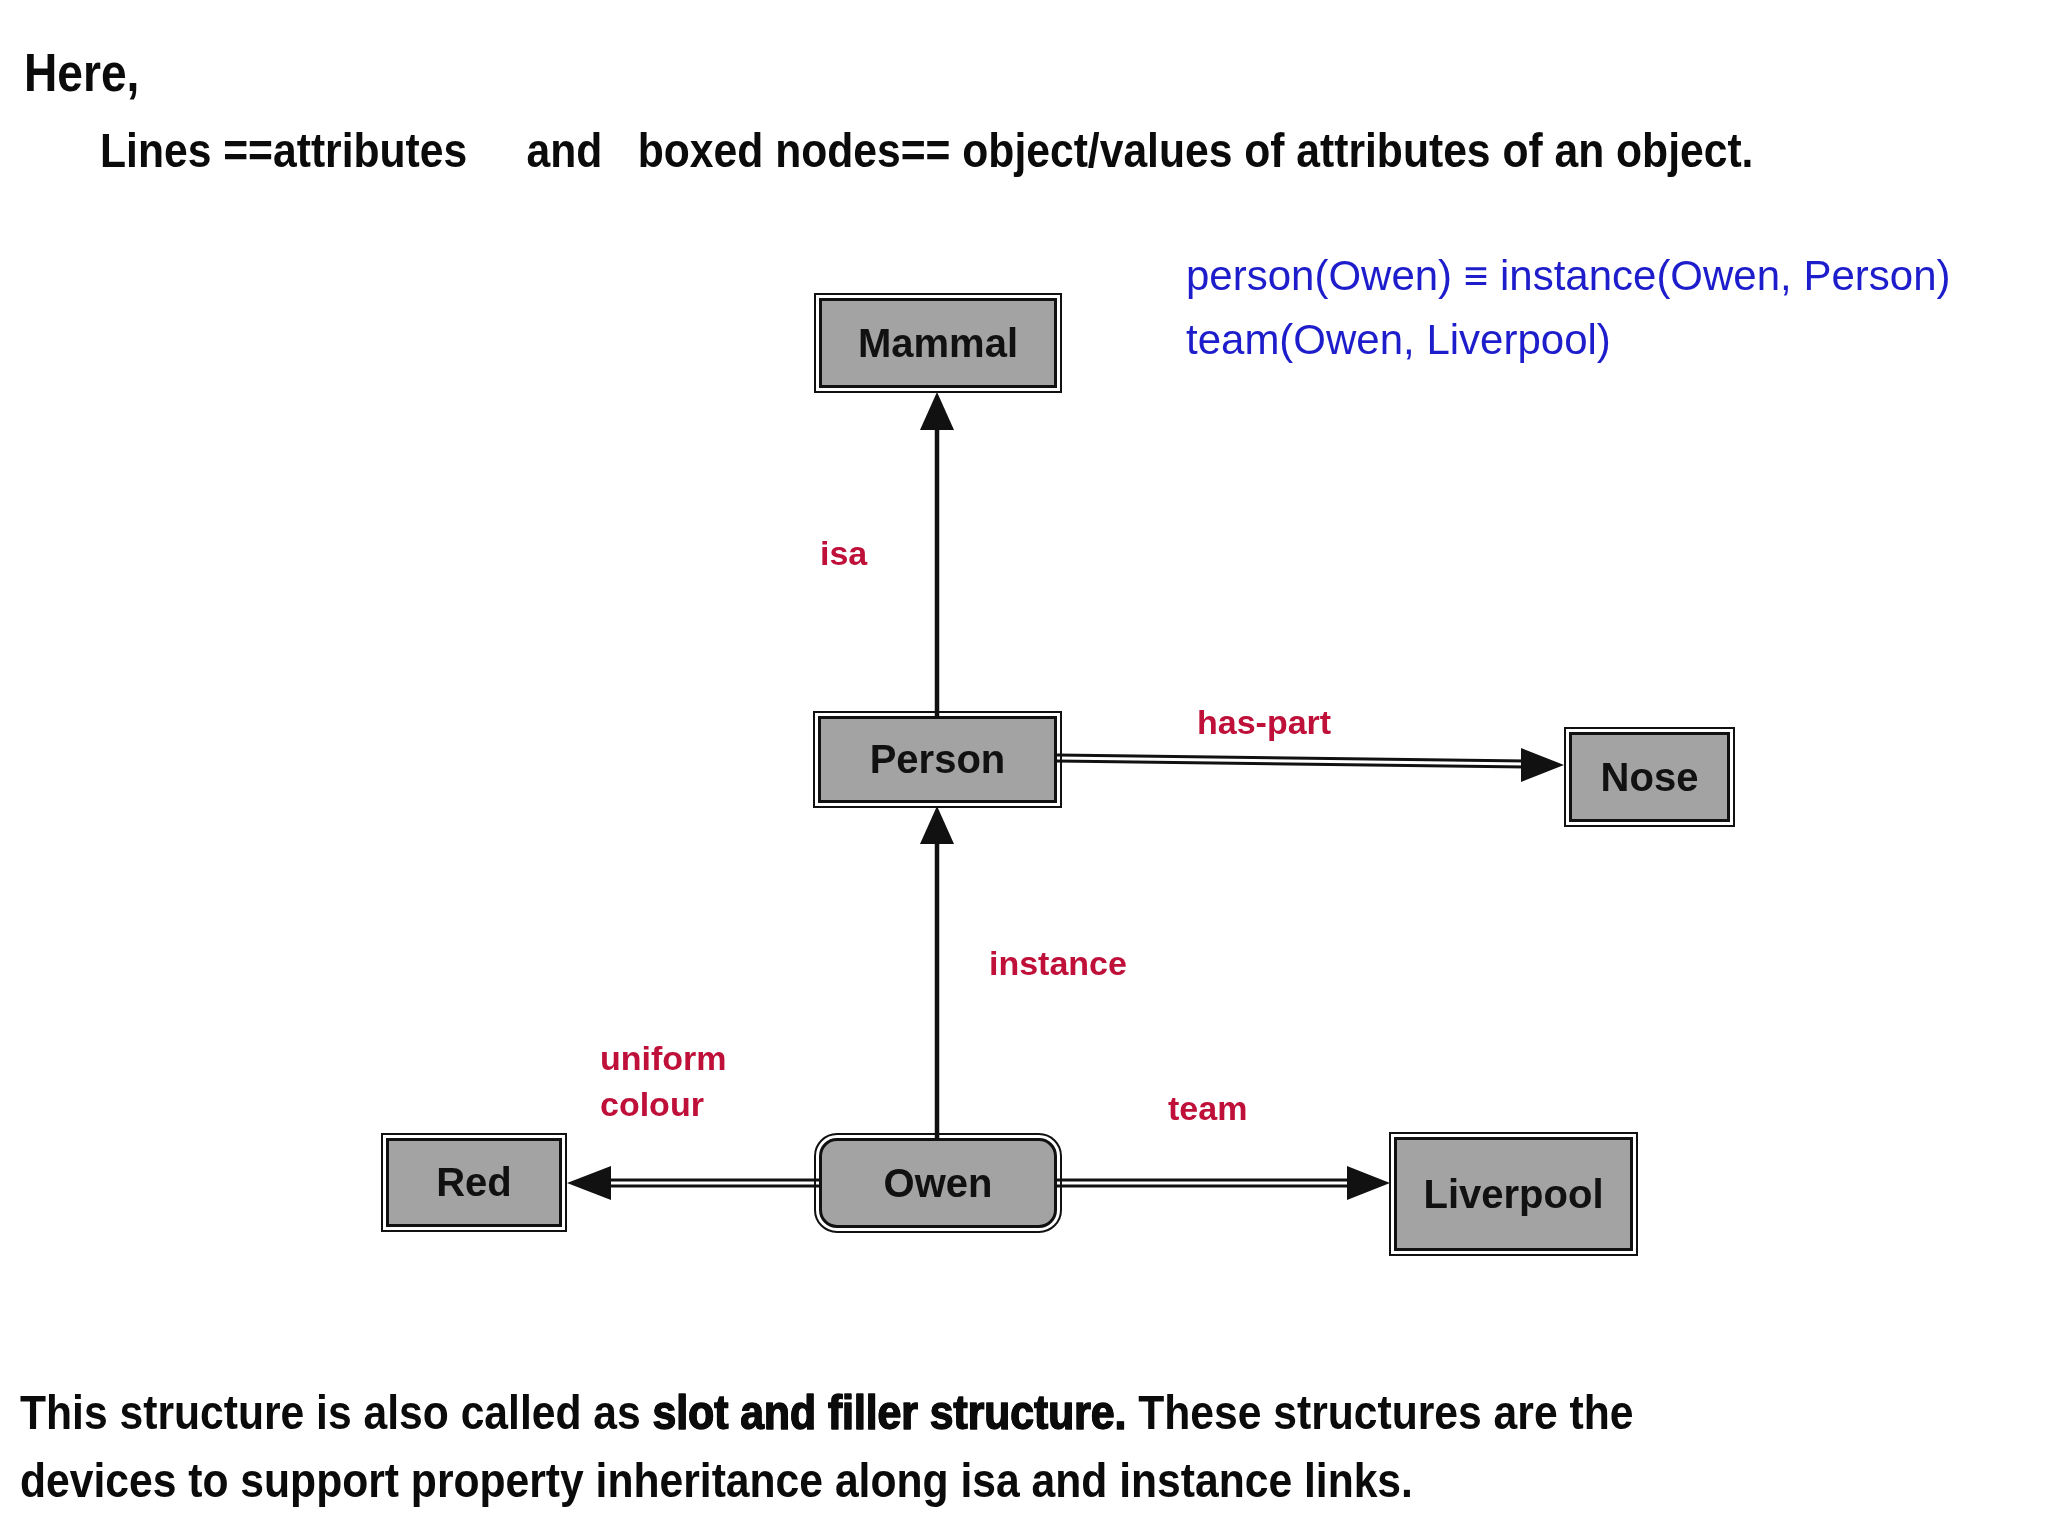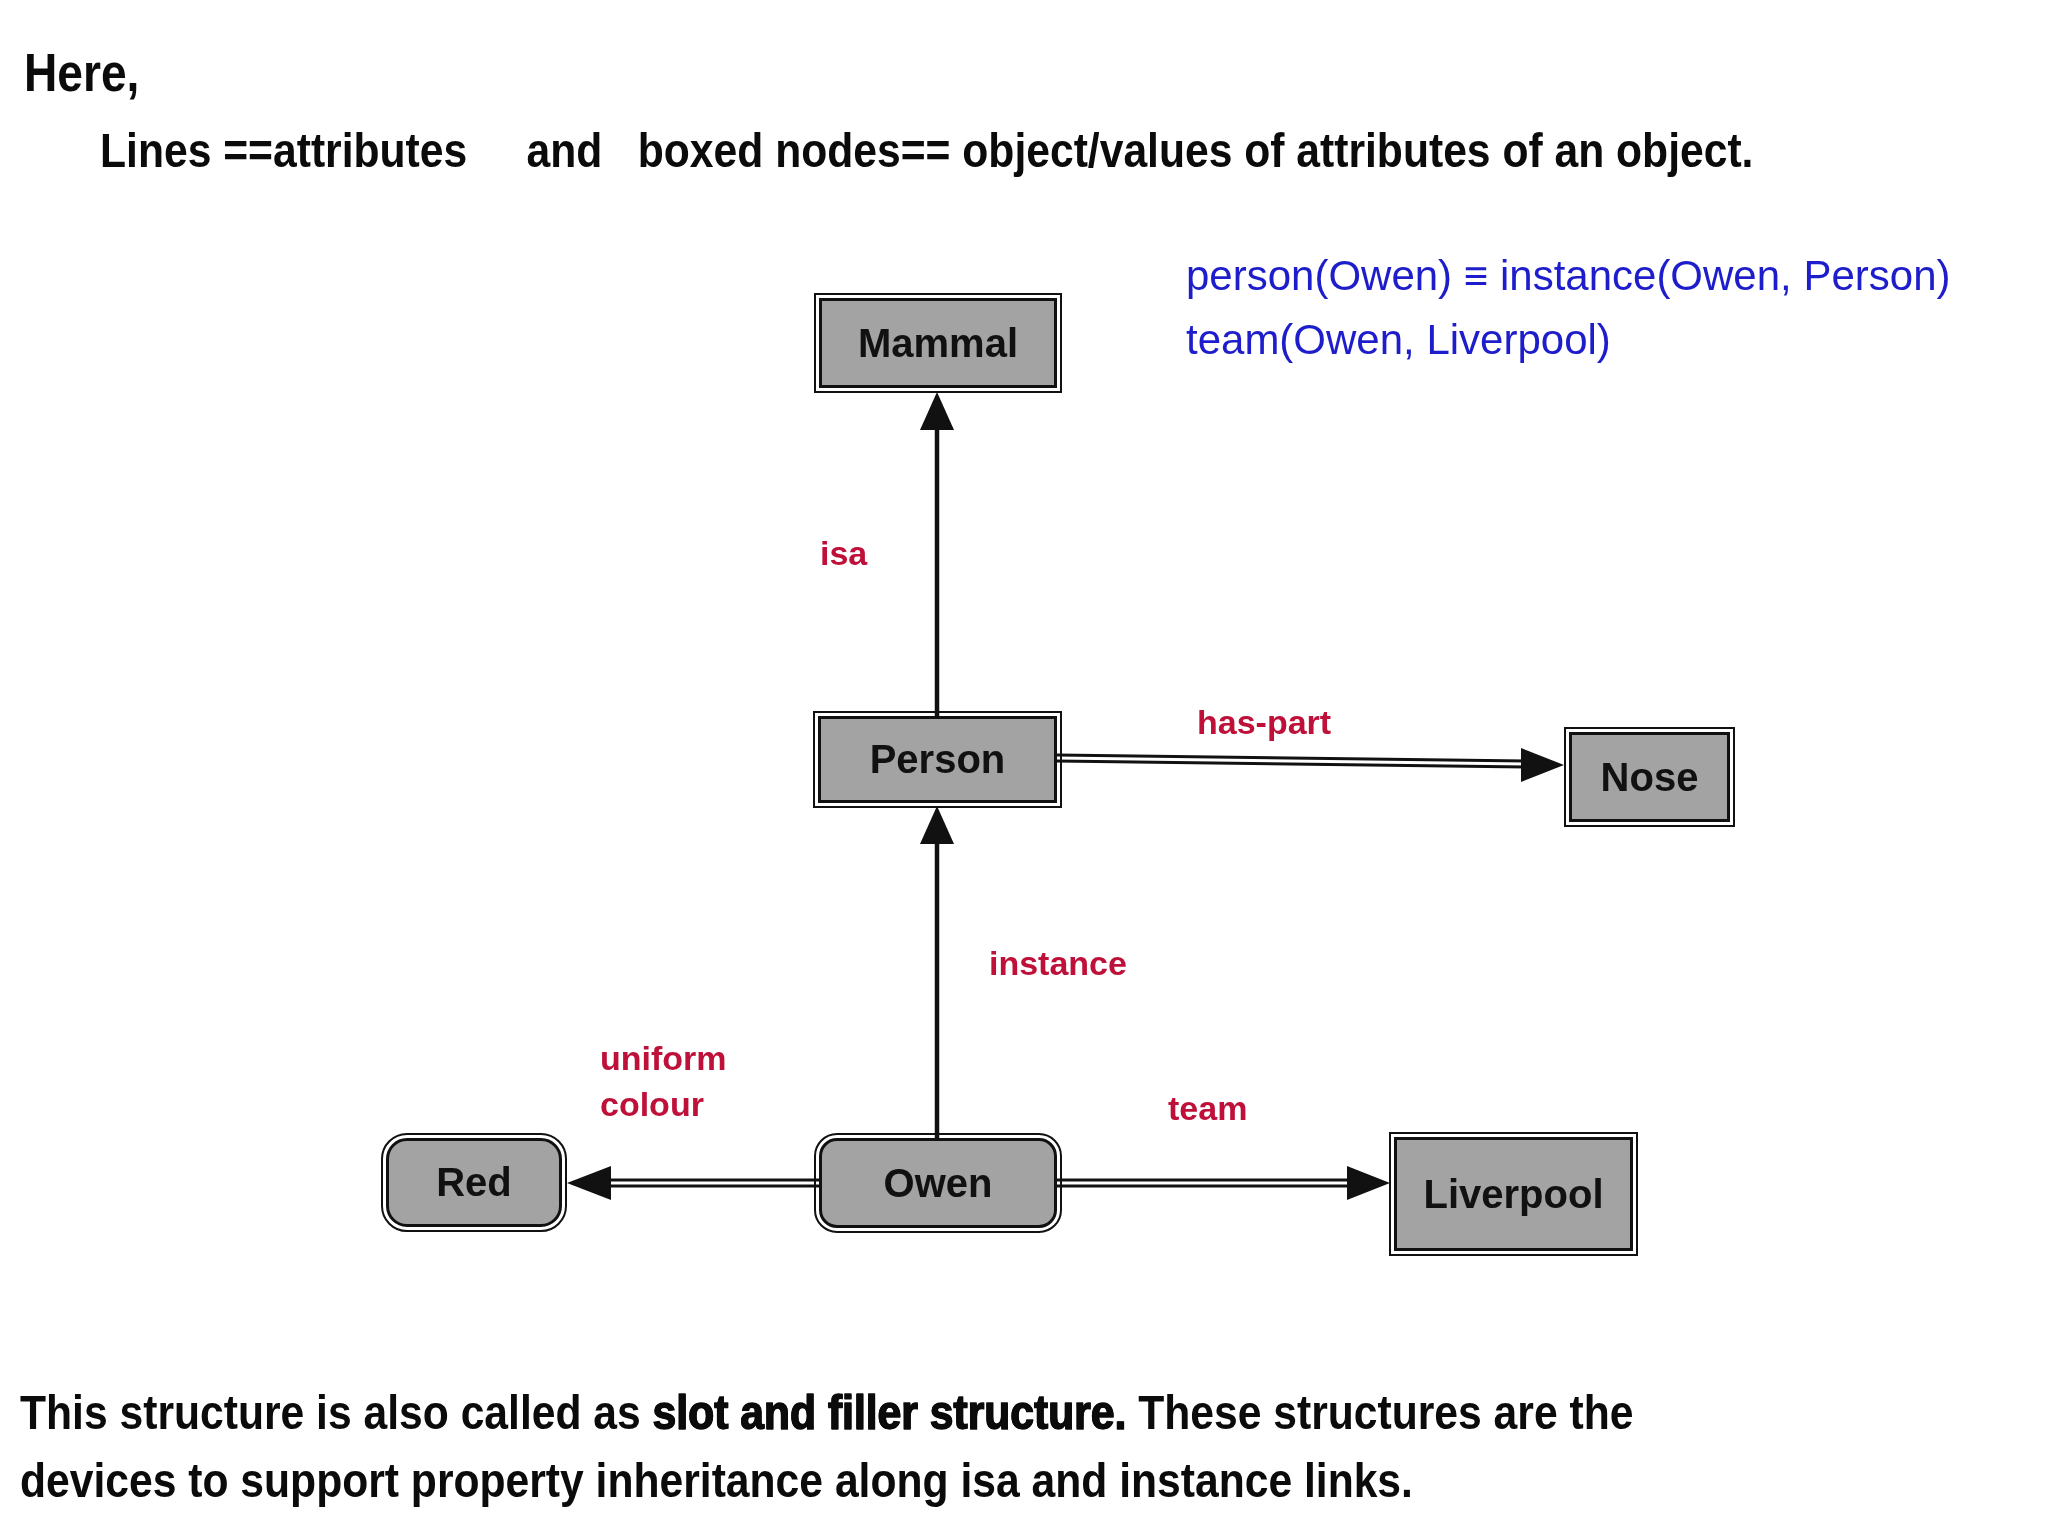--- a/index.html
+++ b/index.html
@@ -44,21 +44,21 @@
     display: flex;
     align-items: center;
     justify-content: center;
     font-size: 40px;
     font-weight: 700;
     color: #111;
   }
   #node-mammal    { left: 819px;  top: 298px;  width: 238px; height: 90px; }
   #node-person    { left: 818px;  top: 716px;  width: 239px; height: 87px; }
   #node-nose      { left: 1569px; top: 720px;  width: 161px; height: 90px; margin-top: 12px; }
-  #node-red       { left: 386px;  top: 1138px; width: 176px; height: 89px; border-radius: 21px; }
+  #node-red       { left: 386px;  top: 1138px; width: 176px; height: 89px; }
   #node-owen      { left: 819px;  top: 1138px; width: 238px; height: 90px; border-radius: 18px; }
   #node-liverpool { left: 1394px; top: 1137px; width: 239px; height: 114px; }
 
   
   .edge-label {
     color: #be1038;
     font-weight: 700;
     font-size: 34px;
     line-height: 1.35;
     white-space: nowrap;

